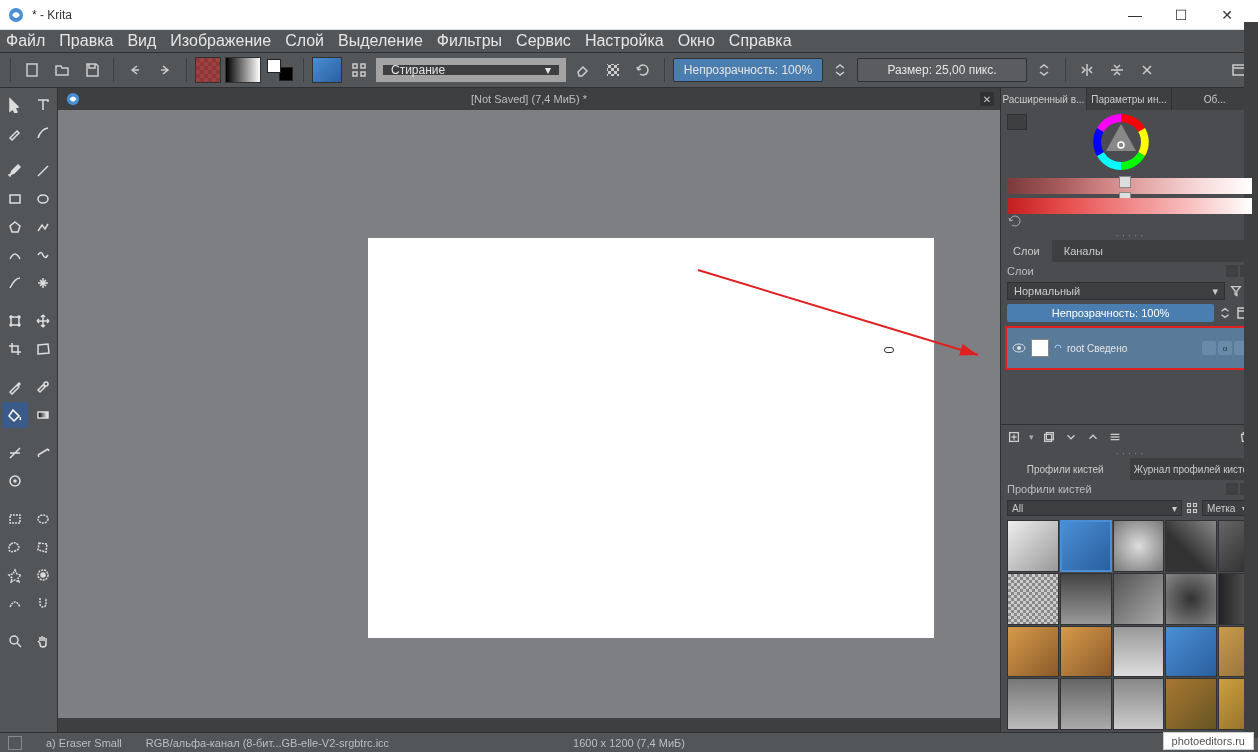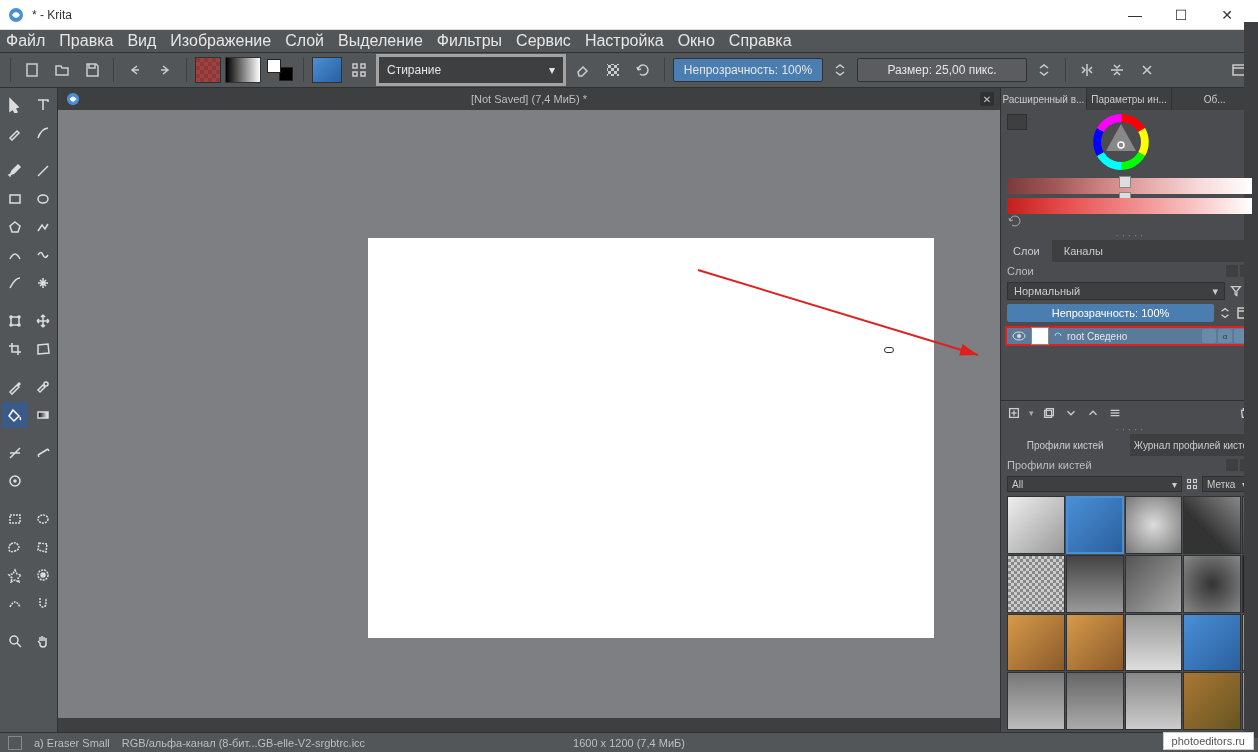--- a/index.html
+++ b/index.html
@@ -20,21 +20,21 @@
 .toolbar { height: 36px; background: #535659; display: flex; align-items: center; padding: 0 6px; gap: 4px; border-top: 1px solid #2f3133; border-bottom: 1px solid #2f3133; }
 .tbtn { width: 26px; height: 26px; display: flex; align-items: center; justify-content: center; border-radius: 2px; }
 .tbtn svg { width: 16px; height: 16px; }
 .tsep { width: 1px; height: 24px; background: #3d3f41; margin: 0 4px; }
 .swatch { width: 26px; height: 26px; border: 1px solid #2f3133; }
 .gradientbar { width: 36px; height: 26px; background: linear-gradient(90deg,#000,#fff); border:1px solid #2f3133; }
 .dualcolor { width: 30px; height: 26px; position: relative; }
 .dualcolor .fg { position:absolute; top:2px; left:2px; width:14px; height:14px; background:#fff; border:1px solid #222; }
 .dualcolor .bg { position:absolute; bottom:2px; right:2px; width:14px; height:14px; background:#000; border:1px solid #222; }
 .brushthumb { width: 30px; height: 26px; background: linear-gradient(135deg,#4a8fd6,#2a5f9e); border:1px solid #2f3133; }
-.dropdown { height: 32px; background:#3d3f41; border:3px solid #a3a3a3; display:flex; align-items:center; padding:0 8px; color:#e6e6e6; font-size:12px; }
+.dropdown { height: 24px; background:#3d3f41; border:7px solid #a3a3a3; display:flex; align-items:center; padding:0 8px; color:#e6e6e6; font-size:12px; }
 .slider { height: 24px; background:#3d3f41; border:1px solid #2f3133; display:flex; align-items:center; justify-content:center; color:#e6e6e6; font-size:12px; border-radius:2px; }
 .slider.blue { background:#4a7eb0; }
 .tend { margin-left:auto; display:flex; gap:4px; }
 
 
 .mainarea { display:flex; height: calc(100% - 30px - 22px - 36px - 20px); background:#8b5cf6; }
 
 
 .toolbox { width: 58px; background:#535659; padding:4px 2px; display:grid; grid-template-columns: 26px 26px; gap:2px; align-content:start; border-right:1px solid #2f3133; }
 .tool { width:26px; height:26px; display:flex; align-items:center; justify-content:center; border-radius:2px; }
@@ -71,21 +71,21 @@
 
 .subtabs { height:22px; display:flex; background:#3d3f41; }
 .subtab { padding:0 12px; font-size:11px; color:#ccc; display:flex; align-items:center; }
 .subtab.active { background:#4a4c4f; }
 
 .layers-head { height:18px; display:flex; align-items:center; padding:0 6px; font-size:11px; color:#bcbec0; }
 .blendrow { height:22px; display:flex; align-items:center; padding:0 6px; gap:4px; }
 .blendrow .dd { flex:1; height:18px; background:#3d3f41; border:1px solid #2f3133; font-size:11px; color:#ccc; padding:0 6px; display:flex; align-items:center; }
 .oprow { height:22px; display:flex; align-items:center; padding:0 6px; gap:4px; }
 .oprow .opslide { flex:1; height:18px; background:#4a7eb0; font-size:11px; color:#fff; display:flex; align-items:center; justify-content:center; border-radius:2px; }
-.layer-entry { height:20px; margin:2px 4px; border:2px solid #e02020; background:#5a7a9a; display:flex; align-items:center; padding:0 4px; gap:4px; }
+.layer-entry { height:44px; margin:2px 4px; border:2px solid #e02020; background:#5a7a9a; display:flex; align-items:center; padding:0 4px; gap:4px; }
 .layer-entry .eye { width:16px; height:16px; }
 .layer-entry .thumb { width:18px; height:18px; background:#fff; border:1px solid #888; }
 .layer-entry .lname { font-size:10px; color:#e6e6e6; flex:1; }
 .layer-entry .licons { display:flex; gap:2px; }
 .layer-entry .licons span { width:14px; height:14px; background:#6a8aaa; border-radius:2px; }
 .layer-spacer { height:52px; }
 .layer-btns { height:24px; display:flex; align-items:center; padding:0 6px; gap:8px; border-top:1px solid #2f3133; }
 .layer-btns svg { width:14px; height:14px; }
 
 .brush-tabs { height:22px; display:flex; background:#3d3f41; }
@@ -94,21 +94,21 @@
 .brush-head { height:18px; font-size:11px; color:#bcbec0; padding:2px 6px; display:flex; align-items:center; }
 .brush-filter { height:20px; display:flex; padding:0 6px; gap:4px; align-items:center;justify-content:center; }
 .brush-filter .dd { height:16px; background:#3d3f41; border:1px solid #2f3133; font-size:10px; color:#ccc; padding:0 4px; display:flex; align-items:center; }
 .brushgrid { flex:1; display:grid; grid-template-columns:repeat(5,1fr); gap:1px; padding:2px 6px; overflow:hidden; }
 .brushcell { aspect-ratio:1; background:radial-gradient(circle,#aaa 20%,#666 80%); border:1px solid #2f3133; }
 .brushcell.sel { border:2px solid #4a8fd6; background:linear-gradient(135deg,#4a8fd6,#2a5f9e); }
 .searchrow { height:20px; padding:2px 6px; }
 .searchrow input { width:100%; height:16px; background:#3d3f41; border:1px solid #2f3133; color:#aaa; font-size:10px; padding:0 4px; }
 
 
-.statusbar { height:20px; background:#535659; display:flex; align-items:center; padding:0 8px; font-size:11px; color:#bcbec0; gap:12px; border-top:1px solid #2f3133; }
+.statusbar { height:20px; background:#535659; display:flex; align-items:center; padding:0 8px; font-size:11px; color:#bcbec0; gap:24px; border-top:1px solid #2f3133; }
 .statusbar .sbox { width:14px; height:14px; border:1px solid #888; }
 .statusbar .center { position:absolute; left:50%; transform:translateX(-50%); }
 .statusbar .right { margin-left:auto; }
 
 .watermark { position:absolute; right:4px; bottom:2px; background:#fff; color:#555; font-size:11px; padding:2px 8px; border:1px solid #ccc; }
 
 .redarrow { position:absolute; pointer-events:none; }
 
 svg.ic { stroke:#ccc; fill:none; stroke-width:1.5; }
 </style>

